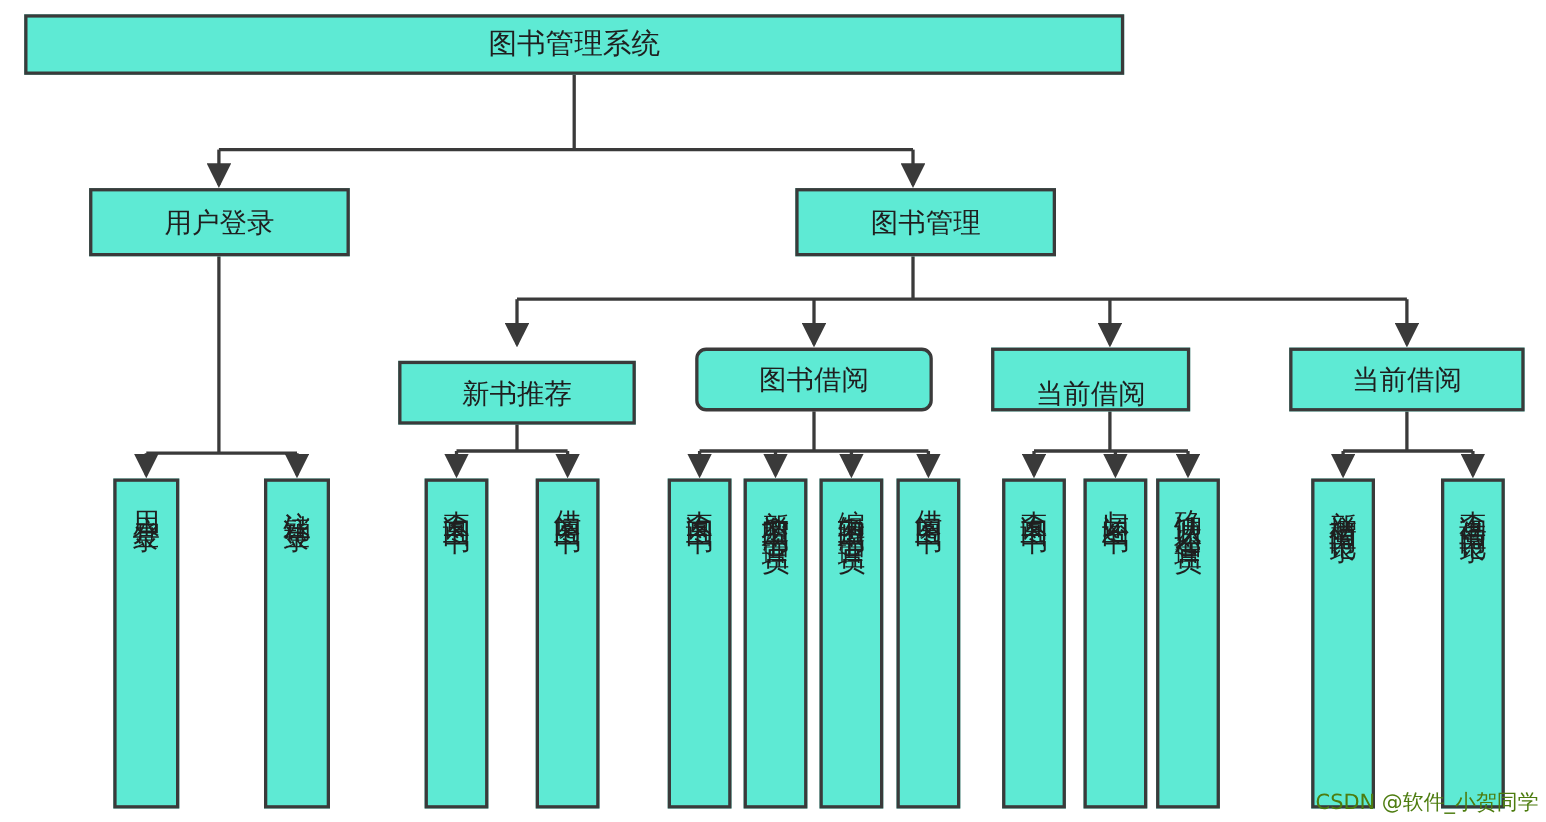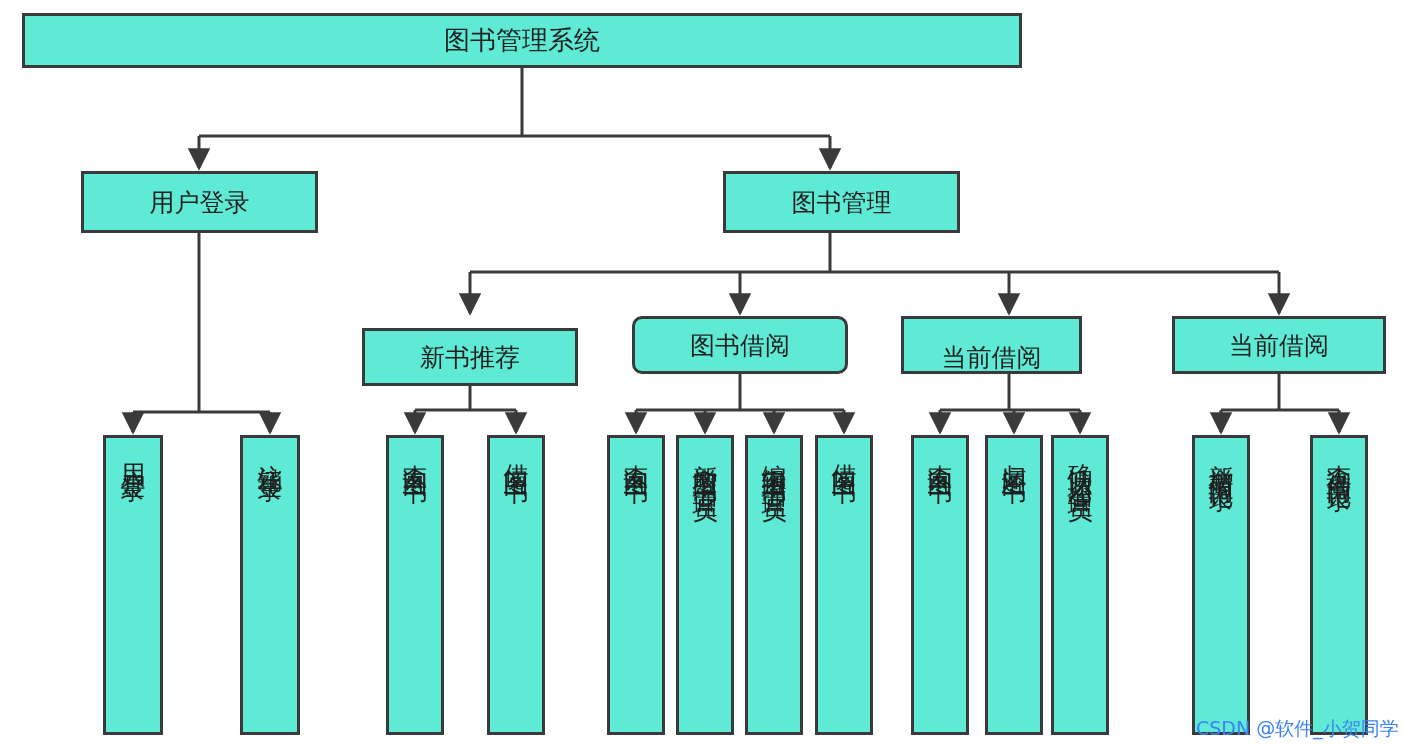--- a/index.html
+++ b/index.html
@@ -56,21 +56,21 @@
     writing-mode: vertical-rl;
     text-orientation: upright;
     font-size: 25px;
     letter-spacing: 5px;
     line-height: 1;
     display: block;
     margin: 0 auto;
   }
   .watermark {
     position: absolute;
-    color: #3b82f6;
+    color: #4d7c0f;
     font-size: 19px;
     white-space: nowrap;
     font-family: "DejaVu Sans", "Liberation Sans", sans-serif;
   }
 </style>
 </head>
 <body>
 
 <div id="canvas">
 

